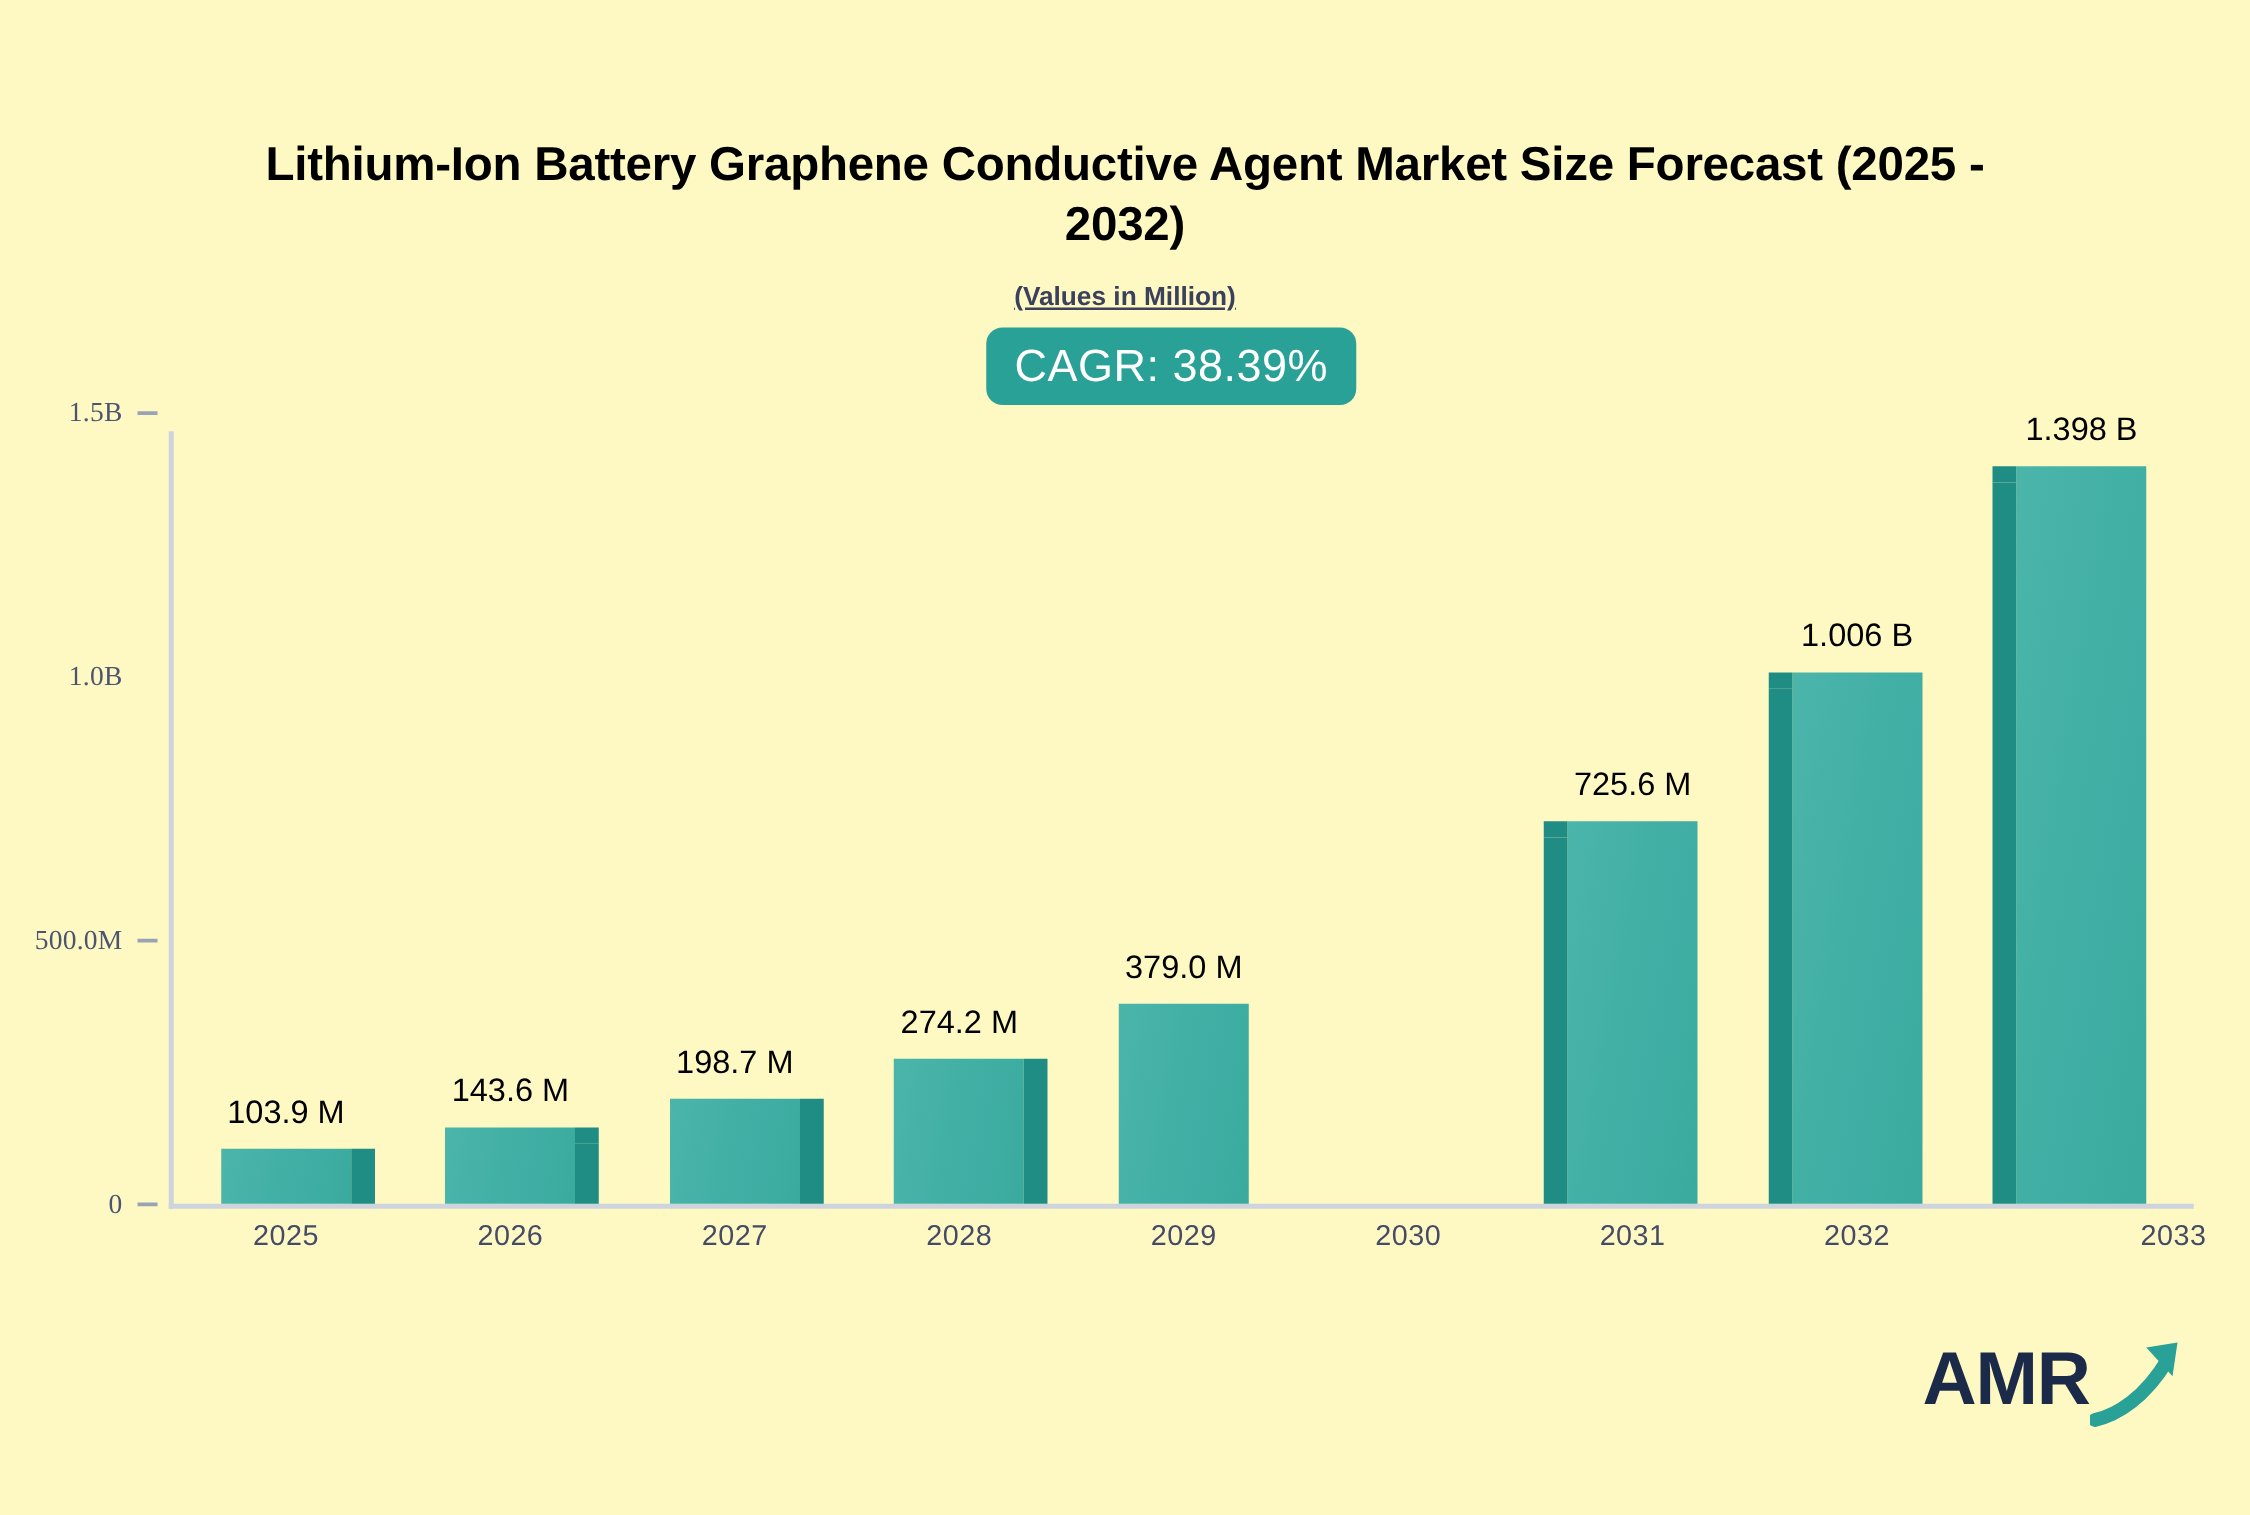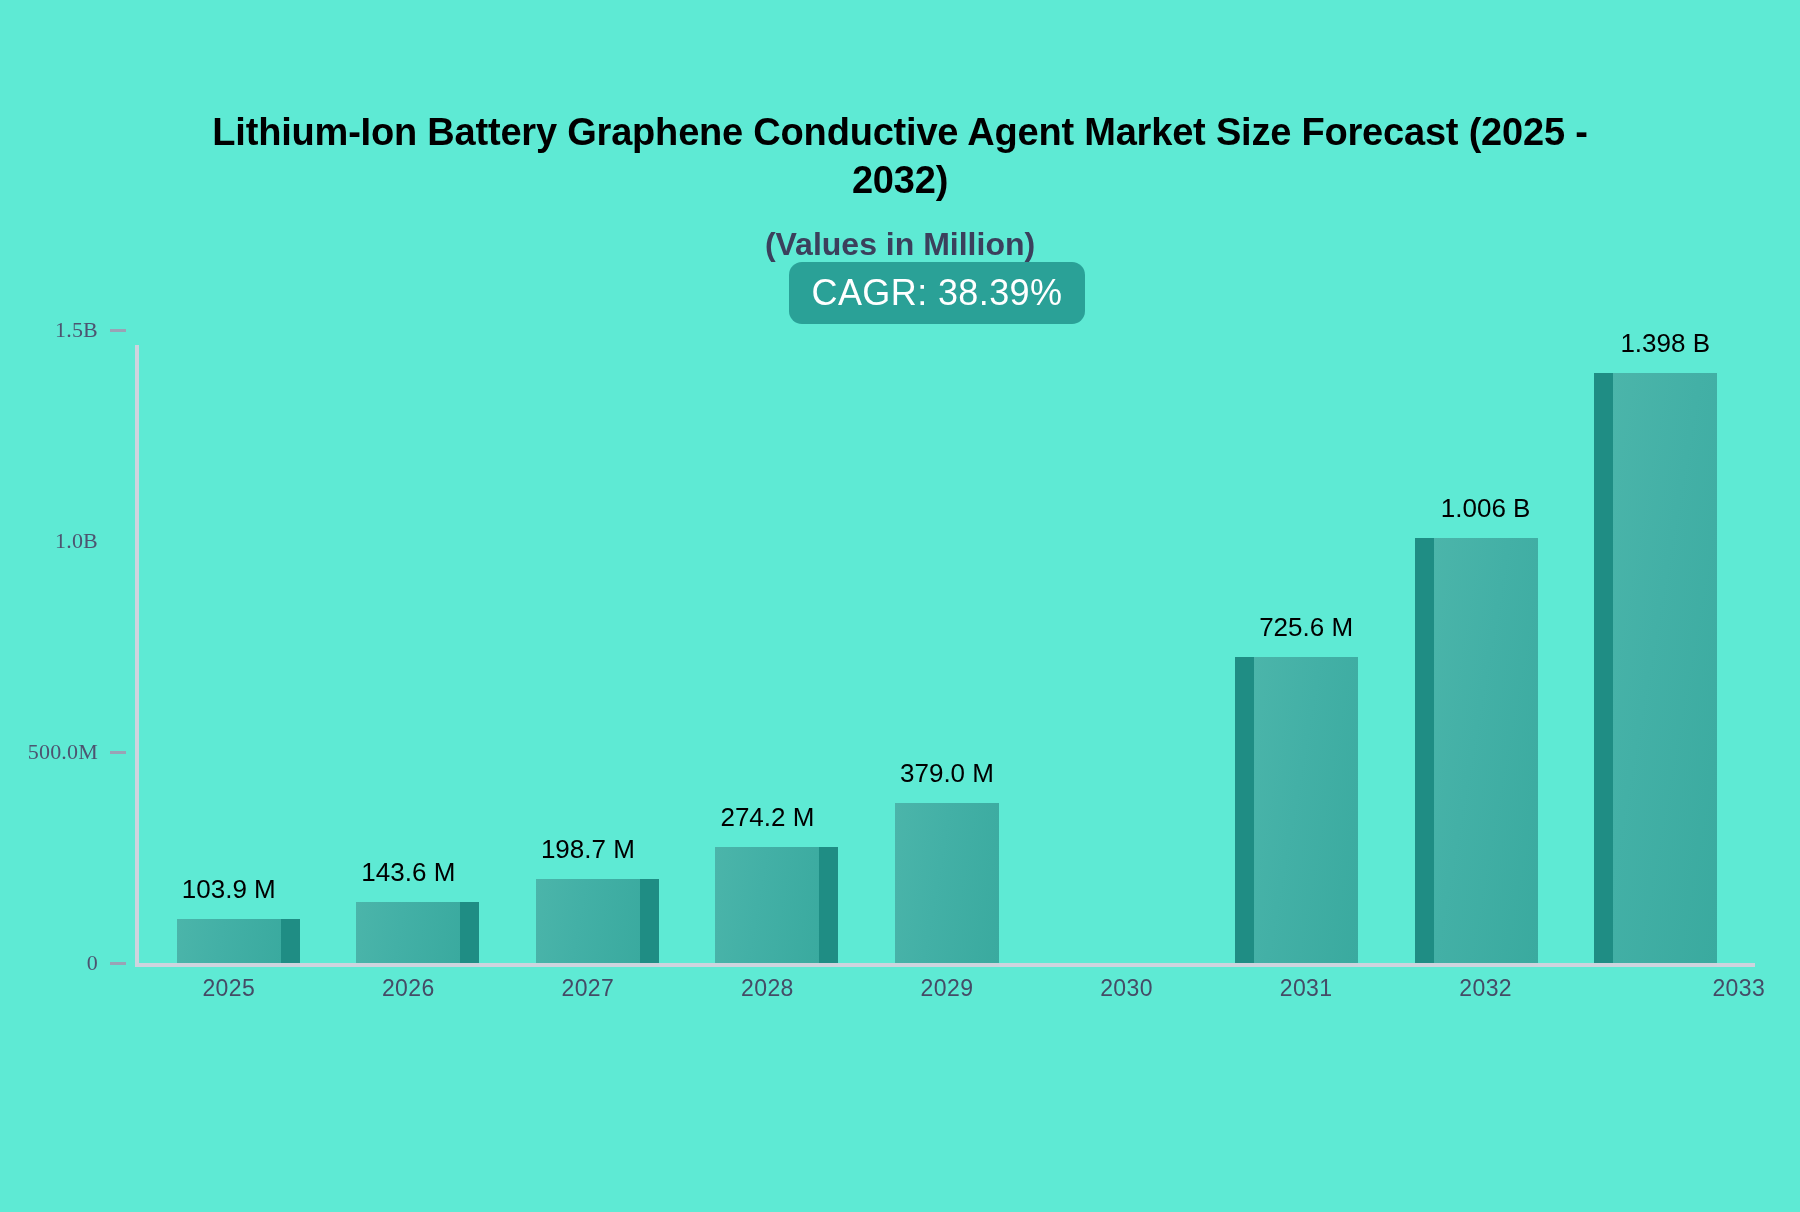--- a/index.html
+++ b/index.html
@@ -7,21 +7,21 @@
     width: 1800px;
     height: 1212px;
     background: #ffffff;
     font-family: "Liberation Sans", sans-serif;
     overflow: hidden;
   }
   #root {
     position: relative;
     width: 1800px;
     height: 1212px;
-    background: #5eead4;
+    background: #fef9c3;
   }
 
   
   #header { position: absolute; top: 0; left: 0; width: 1800px; }
   #chart-title {
     position: absolute;
     top: 108px;
     left: 160px;
     width: 1480px;
     text-align: center;
@@ -30,23 +30,24 @@
     line-height: 1.27;
     color: #000000;
     letter-spacing: -0.2px;
   }
   #chart-subtitle {
     position: absolute;
     top: 226px;
     left: 160px;
     width: 1480px;
     text-align: center;
-    font-size: 32px;
+    font-size: 21px;
     font-weight: bold;
     color: #3b405c;
+    text-decoration: underline;
   }
   #cagr-badge {
     position: absolute;
     top: 262px;
     left: 789px;
     width: 296px;
     height: 62px;
     border-radius: 13px;
     background: #2aa197;
     display: flex;
@@ -314,14 +315,21 @@
       <div class="x-label" style="left: 179.556px; width: 179.556px;">2026</div>
       <div class="x-label" style="left: 359.111px; width: 179.556px;">2027</div>
       <div class="x-label" style="left: 538.667px; width: 179.556px;">2028</div>
       <div class="x-label" style="left: 718.222px; width: 179.556px;">2029</div>
       <div class="x-label" style="left: 897.778px; width: 179.556px;">2030</div>
       <div class="x-label" style="left: 1077.33px; width: 179.556px;">2031</div>
       <div class="x-label" style="left: 1256.89px; width: 179.556px;">2032</div>
       <div class="x-label" style="left: 1510px; width: 179.556px;">2033</div>
     </div>
 
+  <div id="logo">
+    <div id="logo-text">AMR</div>
+    <svg id="logo-arrow" viewBox="0 0 78 72">
+      <path d="M4 66 C22 62 44 48 62 18" stroke="#2aa197" stroke-width="11" fill="none" stroke-linecap="round"></path>
+      <path d="M45 8 L70 4 L66 31 Z" fill="#2aa197"></path>
+    </svg>
+  </div>
 
 </div>
 
 </body></html>

